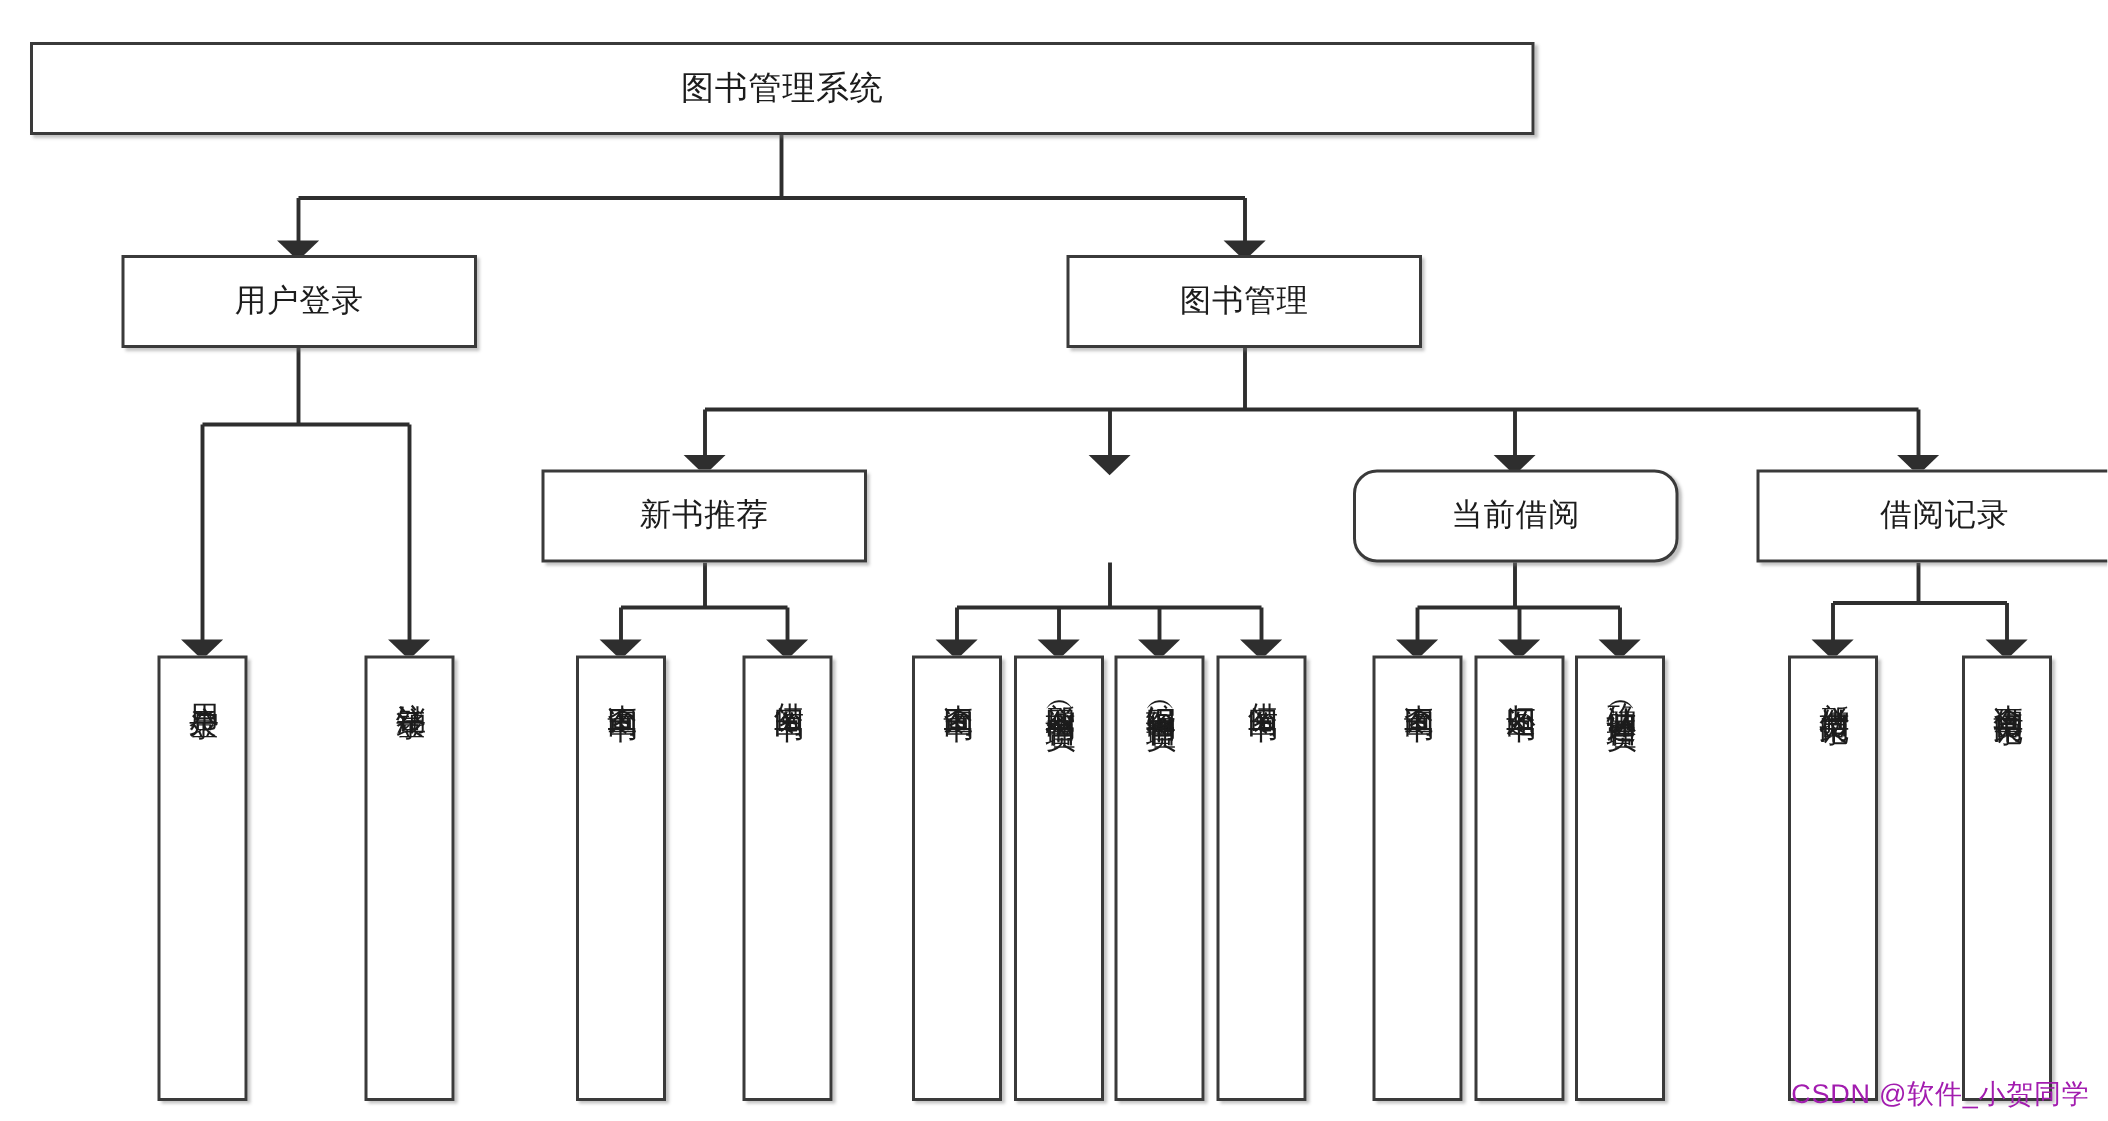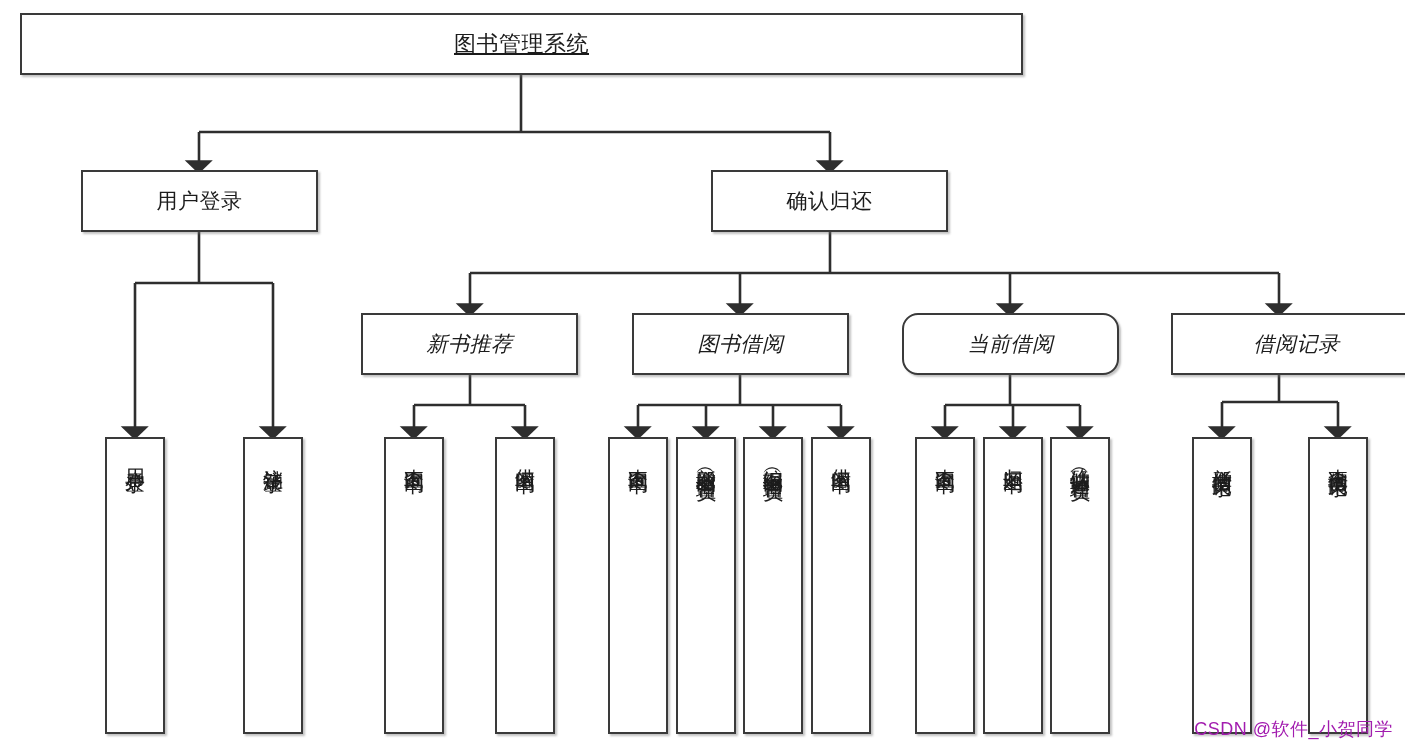--- a/index.html
+++ b/index.html
@@ -39,21 +39,21 @@
   }
   .node-label {
     font-size: 21px;
     line-height: 1.18;
     color: #1c1c1c;
     letter-spacing: 0.5px;
     white-space: nowrap;
   }
   .node.root .node-label { font-size: 22px; }
   .node.level2 .node-label { font-size: 21px; }
-  .node.level3 .node-label { font-size: 21px; font-style: italic; }
+  .node.level3 .node-label { font-size: 21px; }
   .node.leaf {
     align-items: flex-start;
     padding-top: 14px;
   }
   .node.leaf .node-label {
     writing-mode: vertical-rl;
     text-orientation: upright;
     font-size: 20px;
     line-height: 1.25;
     letter-spacing: 2px;
@@ -122,37 +122,34 @@
       <path d="M1013,405 L1013,432" marker-end="url(#arrow)"></path>
       <path d="M1080,405 L1080,432" marker-end="url(#arrow)"></path>
 
       <path d="M1279,375 L1279,402"></path>
       <path d="M1222,402 L1338,402"></path>
       <path d="M1222,402 L1222,432" marker-end="url(#arrow)"></path>
       <path d="M1338,402 L1338,432" marker-end="url(#arrow)"></path>
     </g>
   </svg>
 
-  <div class="node root" style="left:20px; top:13px; width:1003px; height:62px;text-decoration:underline;">
+  <div class="node root" style="left:20px; top:28px; width:1003px; height:62px;">
     <span class="node-label">图书管理系统</span>
   </div>
 
   <div class="node level2" style="left:81px; top:170px; width:237px; height:62px;">
     <span class="node-label">用户登录</span>
   </div>
   <div class="node level2" style="left:711px; top:170px; width:237px; height:62px;">
-    <span class="node-label">确认归还</span>
+    <span class="node-label">图书管理</span>
   </div>
 
   <div class="node level3" style="left:361px; top:313px; width:217px; height:62px;">
     <span class="node-label">新书推荐</span>
   </div>
-  <div class="node level3" style="left:632px; top:313px; width:217px; height:62px;">
-    <span class="node-label">图书借阅</span>
-  </div>
   <div class="node level3" style="left:902px; top:313px; width:217px; height:62px;border-radius:16px;">
     <span class="node-label">当前借阅</span>
   </div>
   <div class="node level3" style="left:1171px; top:313px; width:251px; height:62px;">
     <span class="node-label">借阅记录</span>
   </div>
 
   <div class="node leaf" style="left:105px; top:437px; width:60px; height:297px;">
     <span class="node-label">用户登录</span>
   </div>

